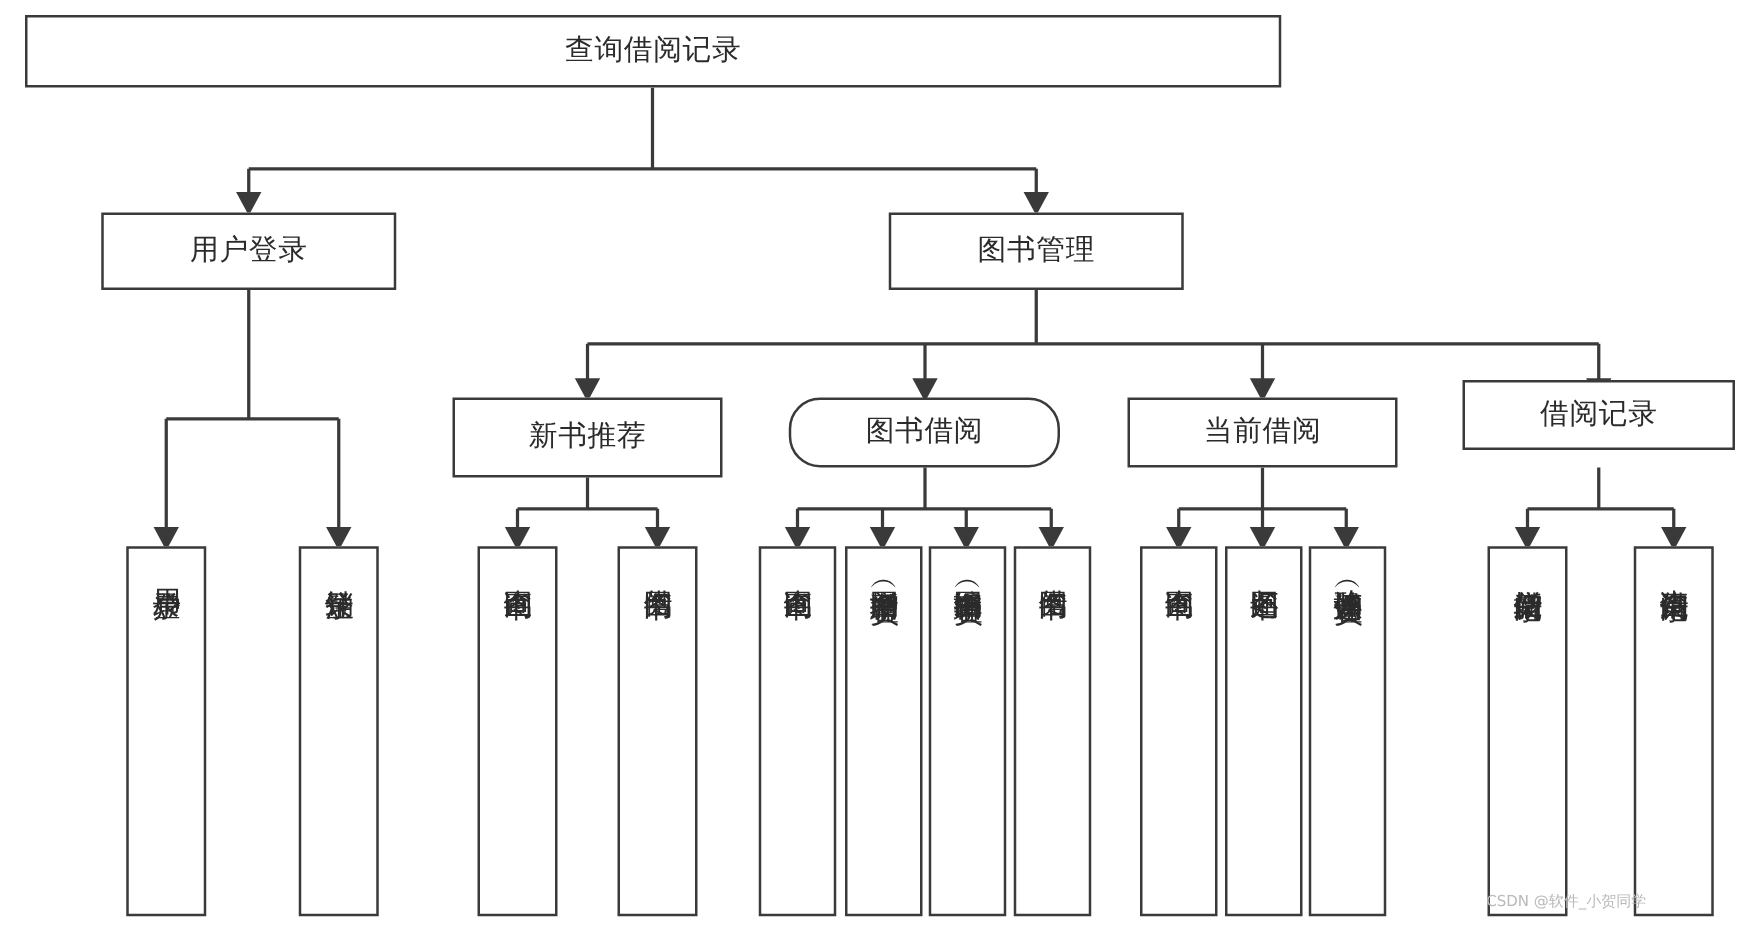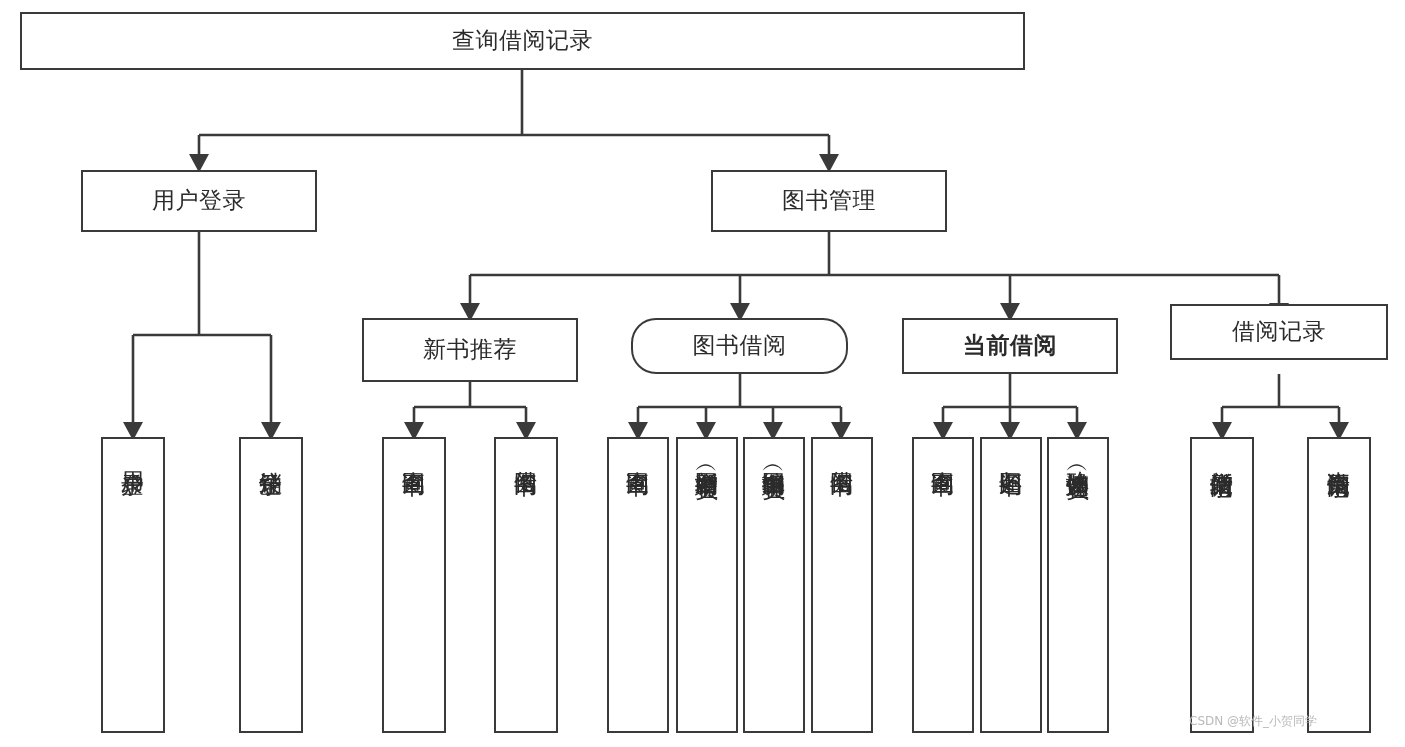--- a/index.html
+++ b/index.html
@@ -139,21 +139,21 @@
   </div>
 
   <div class="node horizontal" style="left:362px; top:318px; width:216px; height:64px;">
     <span class="node-label">新书推荐</span>
   </div>
 
   <div class="node horizontal" style="left:631px; top:318px; width:217px; height:56px;border-radius:25px;">
     <span class="node-label">图书借阅</span>
   </div>
 
-  <div class="node horizontal" style="left:902px; top:318px; width:216px; height:56px;font-weight:bold;">
+  <div class="node horizontal" style="left:902px; top:318px; width:216px; height:56px;">
     <span class="node-label">当前借阅</span>
   </div>
 
   <div class="node horizontal" style="left:1170px; top:304px; width:218px; height:56px;align-items:center;">
     <span class="node-label">借阅记录</span>
   </div>
 
   <div class="node vertical" style="left:101px; top:437px; width:64px; height:296px;">
     <span class="node-label">用户登录</span>
   </div>

